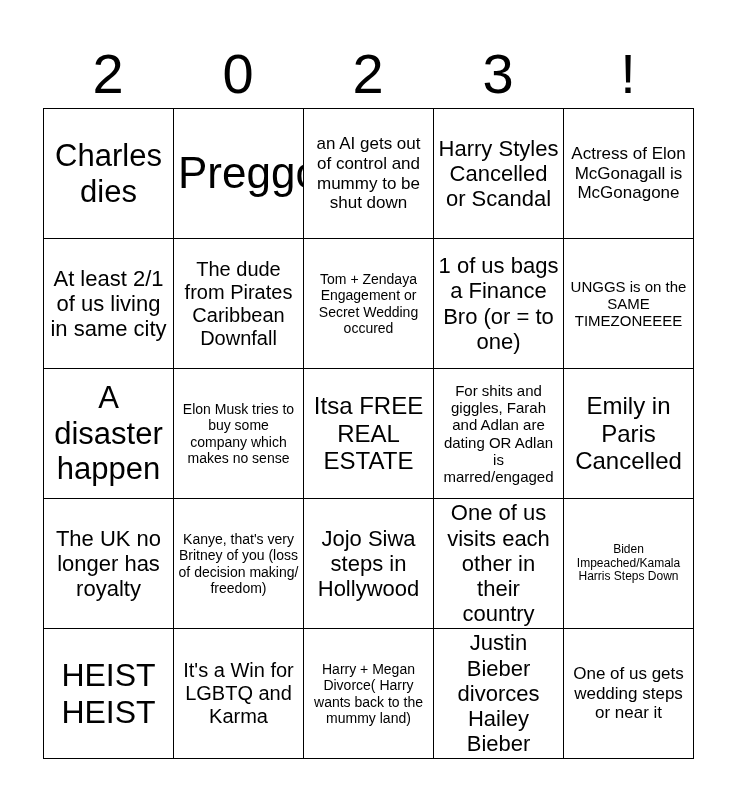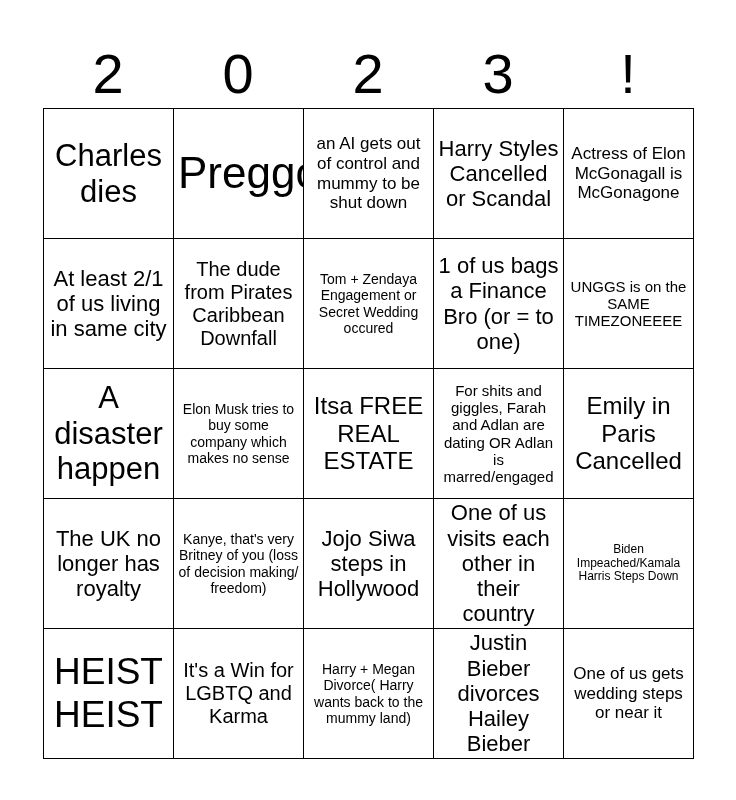--- a/index.html
+++ b/index.html
@@ -11,21 +11,21 @@
   .s12 { font-size: 12px; }
   .s14 { font-size: 15px; }
   .s15 { font-size: 14px; }
   .s17 { font-size: 17px; }
   .s19 { font-size: 22px; margin-top: 16px; }
   .s20 { font-size: 20px; }
   .s22 { font-size: 22px; }
   .s24 { font-size: 24px; }
   .s30 { font-size: 31px; }
   .s34 { font-size: 44px; }
-  .s38 { font-size: 37px; }
+  .s38 { font-size: 32px; }
 </style>
 </head>
 <body>
 
 <div class="header">
   <div class="letter">2</div>
   <div class="letter">0</div>
   <div class="letter">2</div>
   <div class="letter">3</div>
   <div class="letter">!</div>

